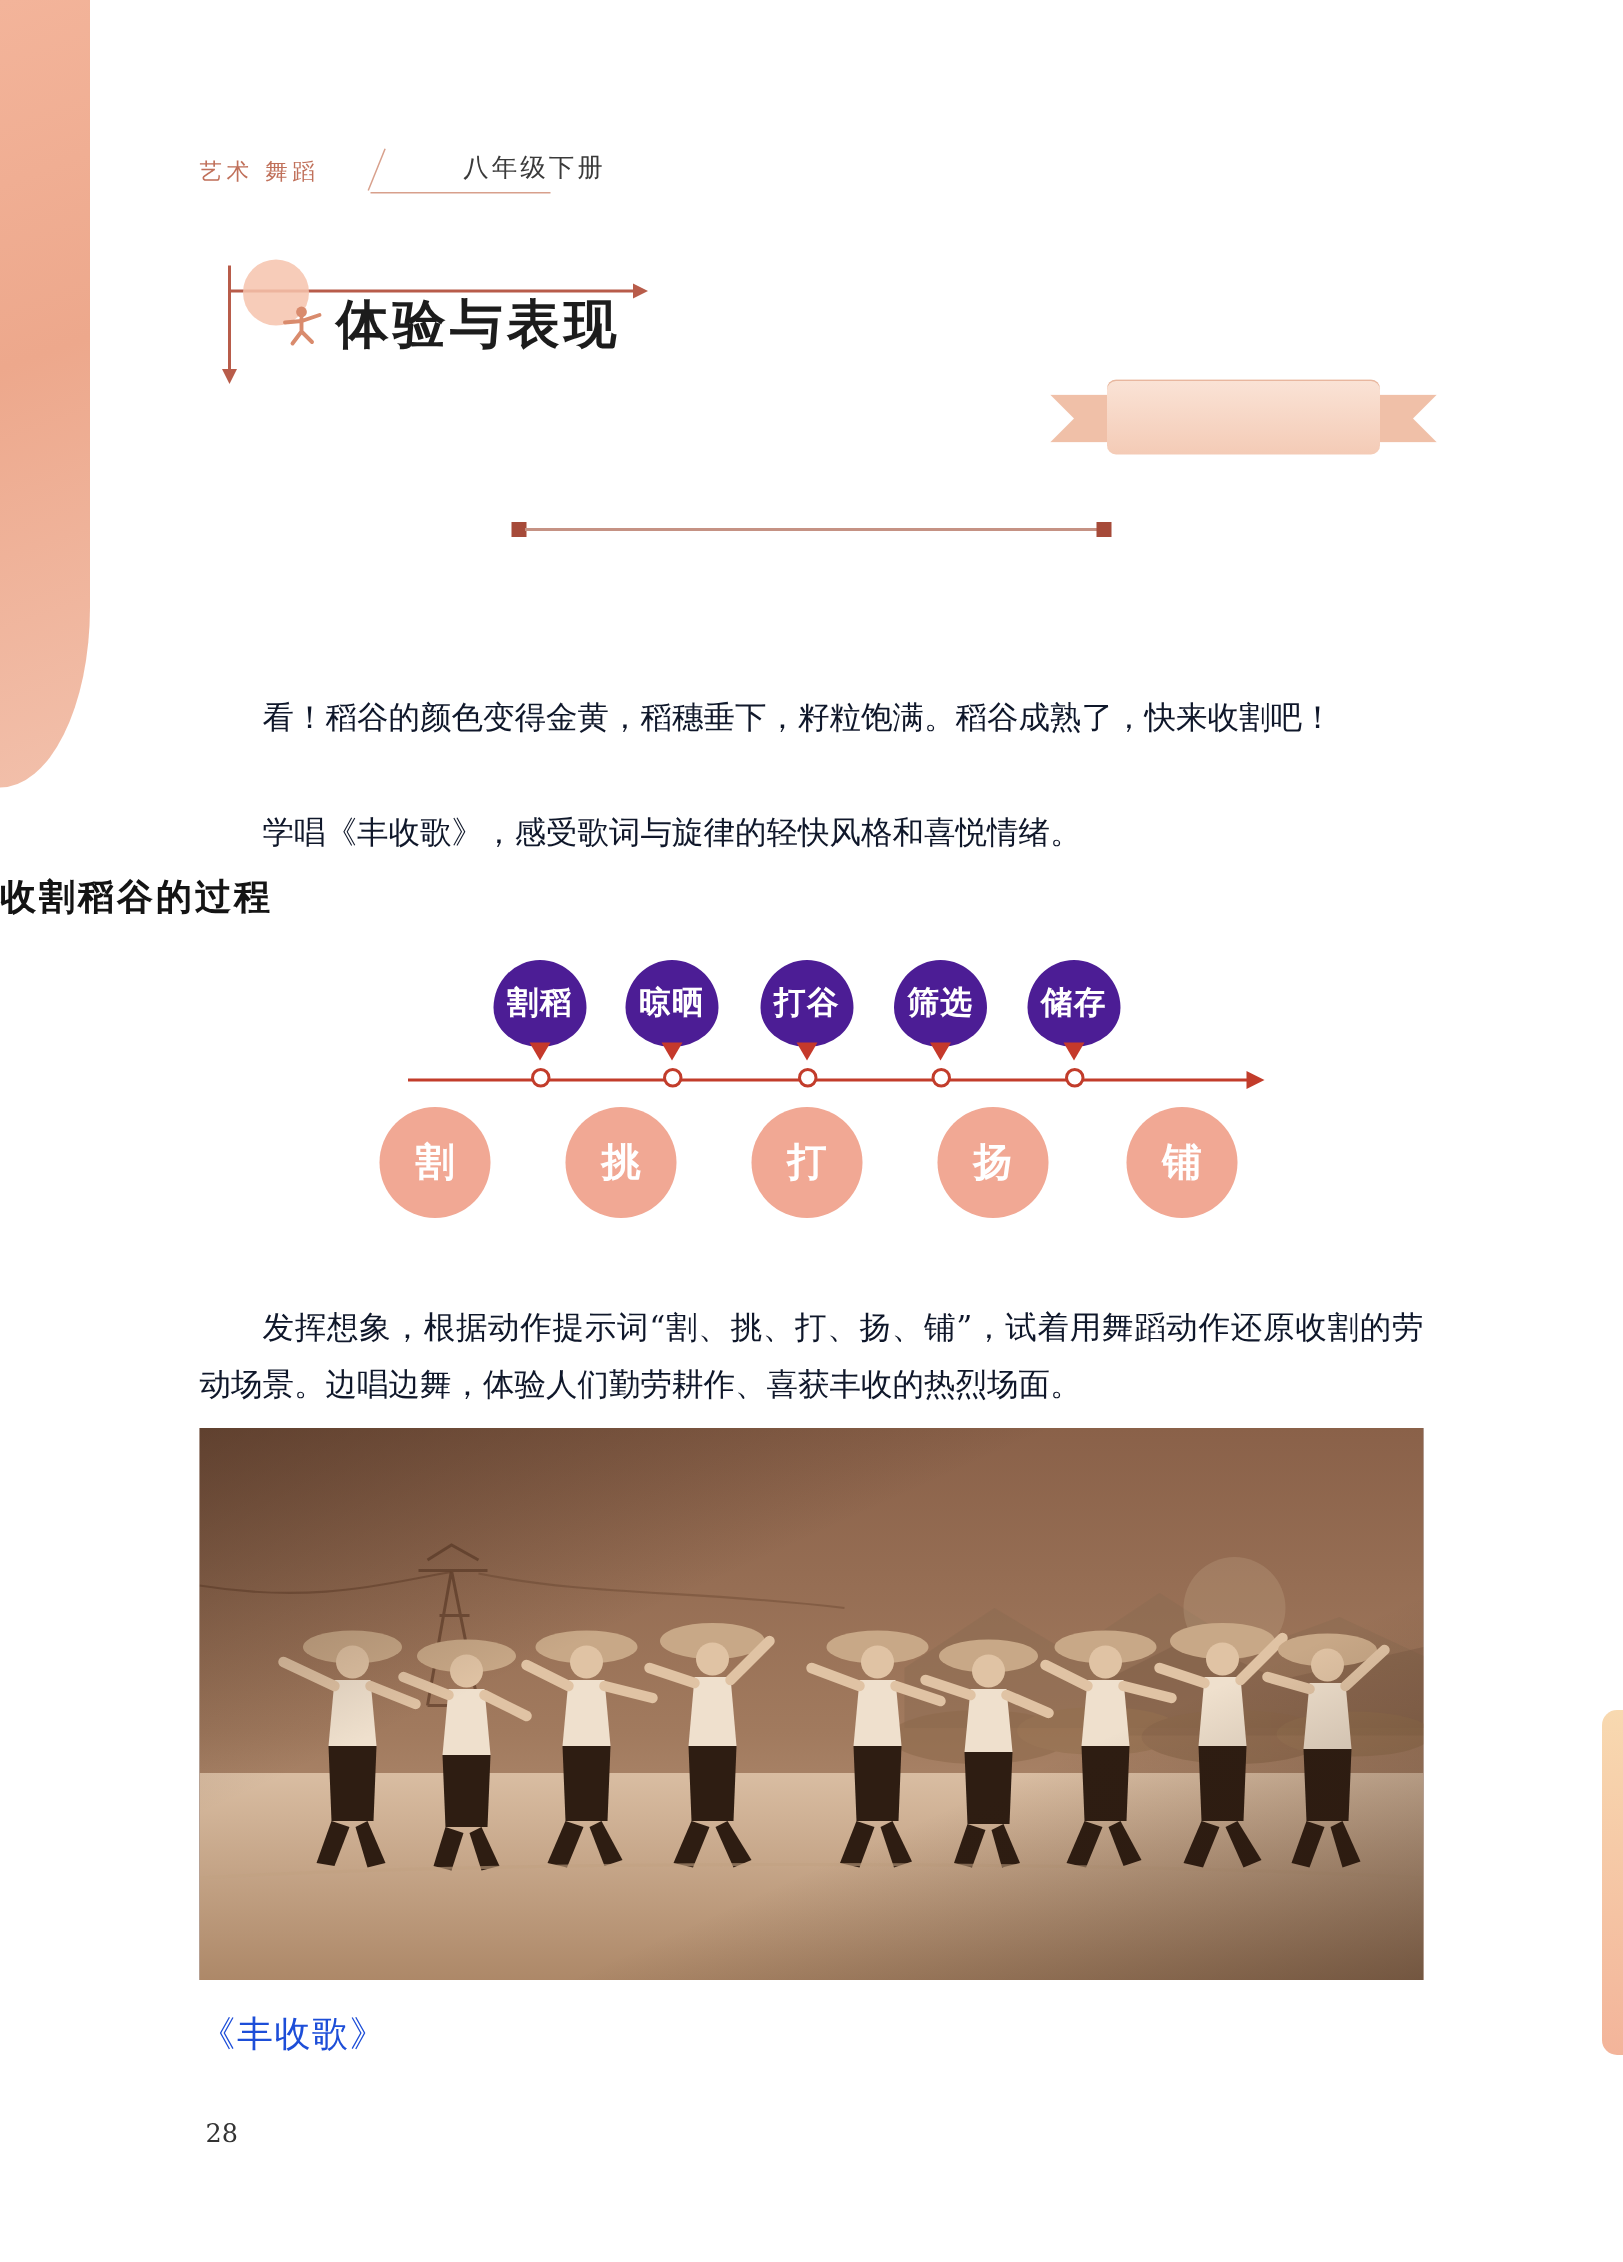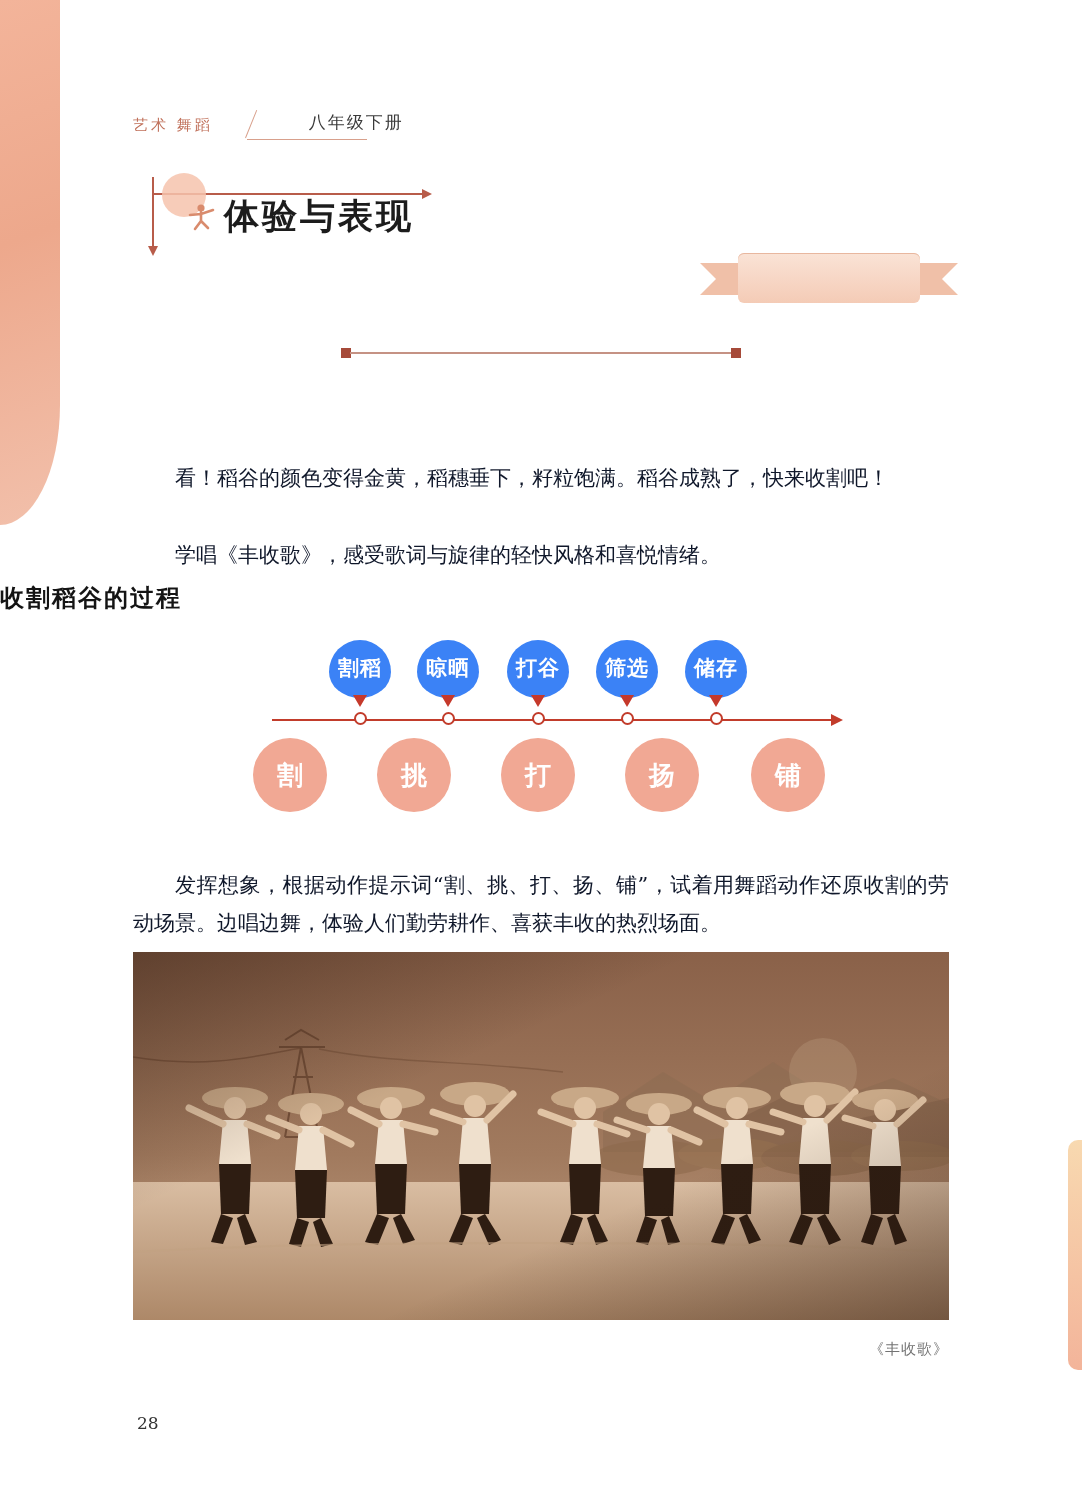--- a/index.html
+++ b/index.html
@@ -33,21 +33,21 @@
     height: 230px;
     background: linear-gradient(180deg, #f8d9b0 0%, #f3b49a 100%);
     border-top-left-radius: 10px;
     border-bottom-left-radius: 10px;
   }
 
   
   .runhead {
     position: absolute;
     left: 133px;
-    top: 111px;
+    top: 100px;
     display: flex;
     align-items: center;
     gap: 16px;
   }
   .runhead-subject {
     font-size: 15px;
     color: #c0705a;
     letter-spacing: 3px;
     font-family: "DejaVu Serif", serif;
   }
@@ -298,21 +298,21 @@
     position: absolute;
     top: 0;
     width: 66px;
     margin-left: -33px;
     text-align: center;
   }
   .pin .bub {
     width: 62px;
     height: 58px;
     margin: 0 auto;
-    background: #3b82f6;
+    background: #4c1d95;
     border-radius: 50% 50% 50% 50% / 55% 55% 45% 45%;
     position: relative;
     color: #fff;
     font-size: 21px;
     font-weight: bold;
     line-height: 56px;
     letter-spacing: 1px;
     font-family: "DejaVu Sans", "Liberation Sans", sans-serif;
   }
   .pin .bub::after {
@@ -361,23 +361,23 @@
     height: 368px;
     overflow: hidden;
     background: #6e4a38;
   }
   .photo svg { display: block; }
   .caption {
     position: absolute;
     left: 133px;
     top: 1340px;
     width: 816px;
-    text-align: right;
-    font-size: 15px;
-    color: #737373;
+    text-align: left;
+    font-size: 24px;
+    color: #1d4ed8;
     letter-spacing: 1px;
     font-family: "DejaVu Serif", "Liberation Serif", serif;
   }
 
   
   .folio {
     position: absolute;
     left: 137px;
     top: 1413px;
     font-size: 17px;

